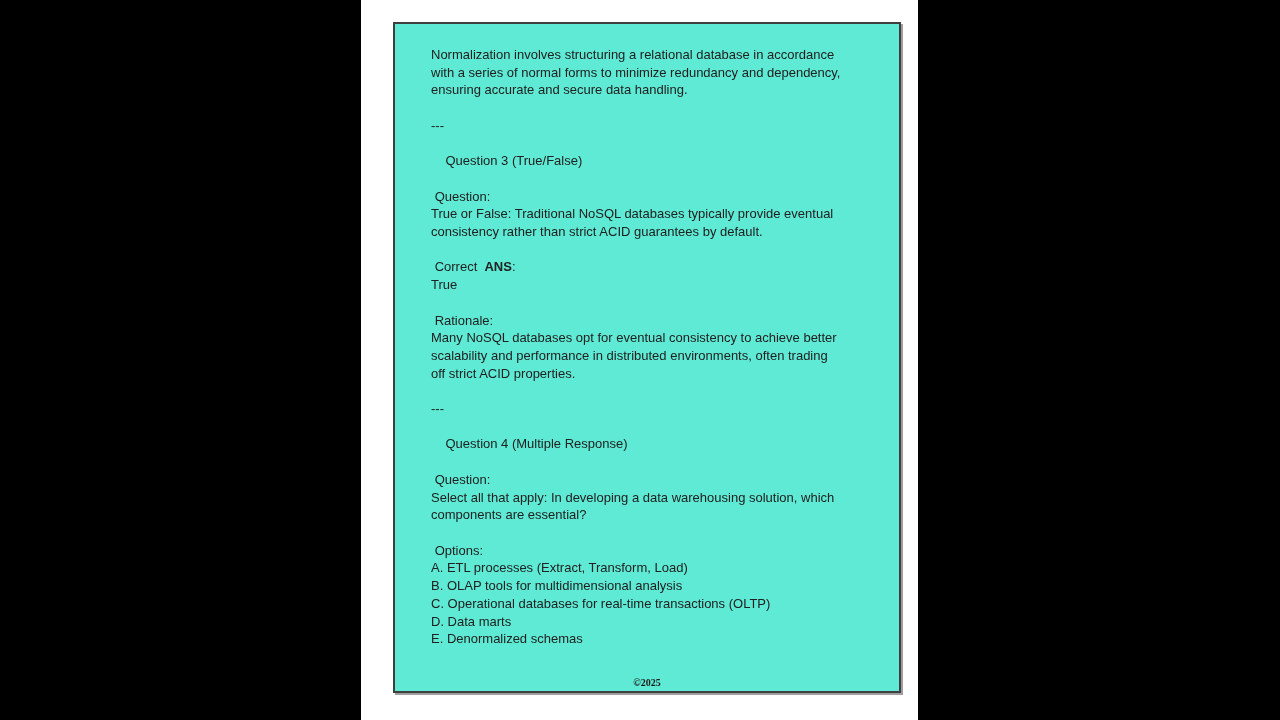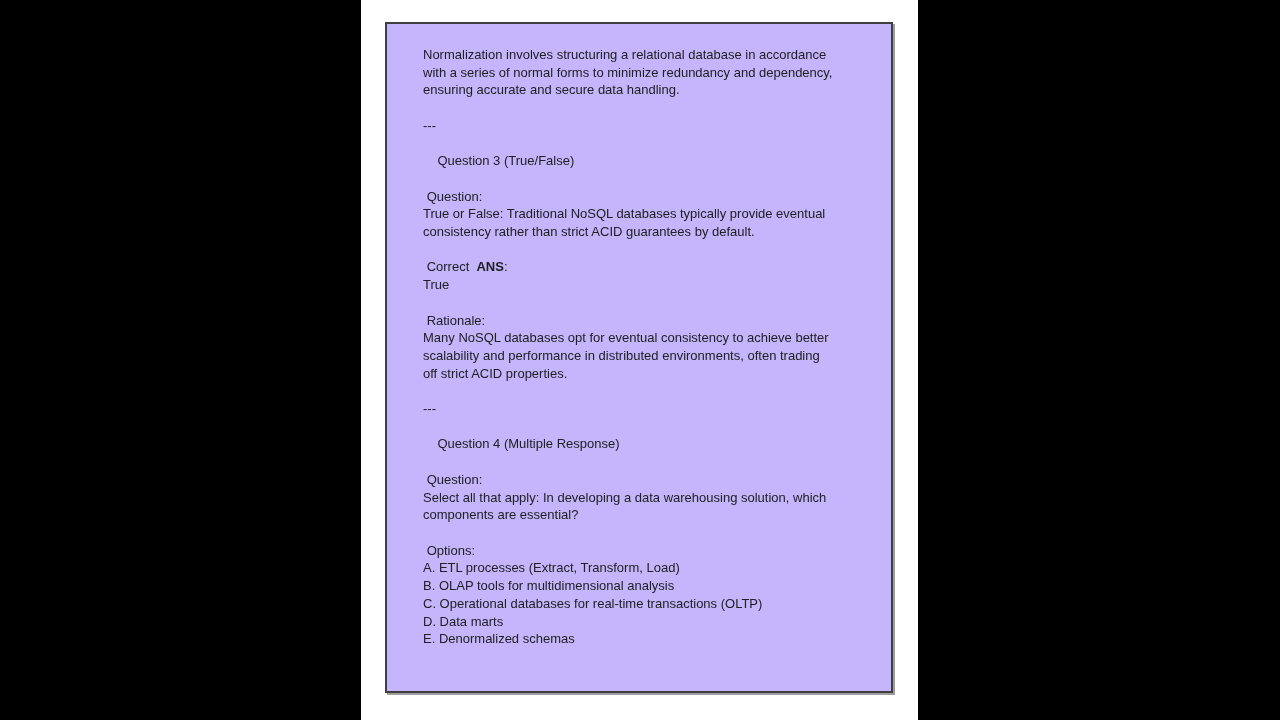--- a/index.html
+++ b/index.html
@@ -17,25 +17,25 @@
   .white-strip {
     position: absolute;
     left: 361px;
     top: 0;
     width: 557px;
     height: 720px;
     background: #ffffff;
   }
   .page {
     position: absolute;
-    left: 24px;
+    left: 32px;
     top: 22px;
     width: 504px;
     height: 667px;
-    background: #c4b5fd;
+    background: #5eead4;
     border: 2px solid #3f3f3f;
     box-shadow: 2px 2px 0 #9e9e9e;
   }
   .doc-content {
     position: absolute;
     left: 0;
     top: 0;
     right: 0;
     bottom: 0;
     padding: 22px 18px 0 36px;
@@ -62,14 +62,15 @@
     font-size: 10px;
     color: #1a1a1a;
   }
 </style>
 </head>
 <body>
 
 <div class="white-strip">
   <div class="page">
     <div class="doc-content" id="doc-lines"><div class="line">Normalization involves structuring a relational database in accordance</div><div class="line">with a series of normal forms to minimize redundancy and dependency,</div><div class="line">ensuring accurate and secure data handling.</div><div class="line">&nbsp;</div><div class="line">---</div><div class="line">&nbsp;</div><div class="line">    Question 3 (True/False)</div><div class="line">&nbsp;</div><div class="line"> Question:</div><div class="line">True or False: Traditional NoSQL databases typically provide eventual</div><div class="line">consistency rather than strict ACID guarantees by default.</div><div class="line">&nbsp;</div><div class="line"><span> Correct  </span><b>ANS</b><span>:</span></div><div class="line">True</div><div class="line">&nbsp;</div><div class="line"> Rationale:</div><div class="line">Many NoSQL databases opt for eventual consistency to achieve better</div><div class="line">scalability and performance in distributed environments, often trading</div><div class="line">off strict ACID properties.</div><div class="line">&nbsp;</div><div class="line">---</div><div class="line">&nbsp;</div><div class="line">    Question 4 (Multiple Response)</div><div class="line">&nbsp;</div><div class="line"> Question:</div><div class="line">Select all that apply: In developing a data warehousing solution, which</div><div class="line">components are essential?</div><div class="line">&nbsp;</div><div class="line"> Options:</div><div class="line">A. ETL processes (Extract, Transform, Load)</div><div class="line">B. OLAP tools for multidimensional analysis</div><div class="line">C. Operational databases for real-time transactions (OLTP)</div><div class="line">D. Data marts</div><div class="line">E. Denormalized schemas</div></div>
+    <div class="page-footer">©2025</div>
   </div>
 </div>
 
 </body></html>

